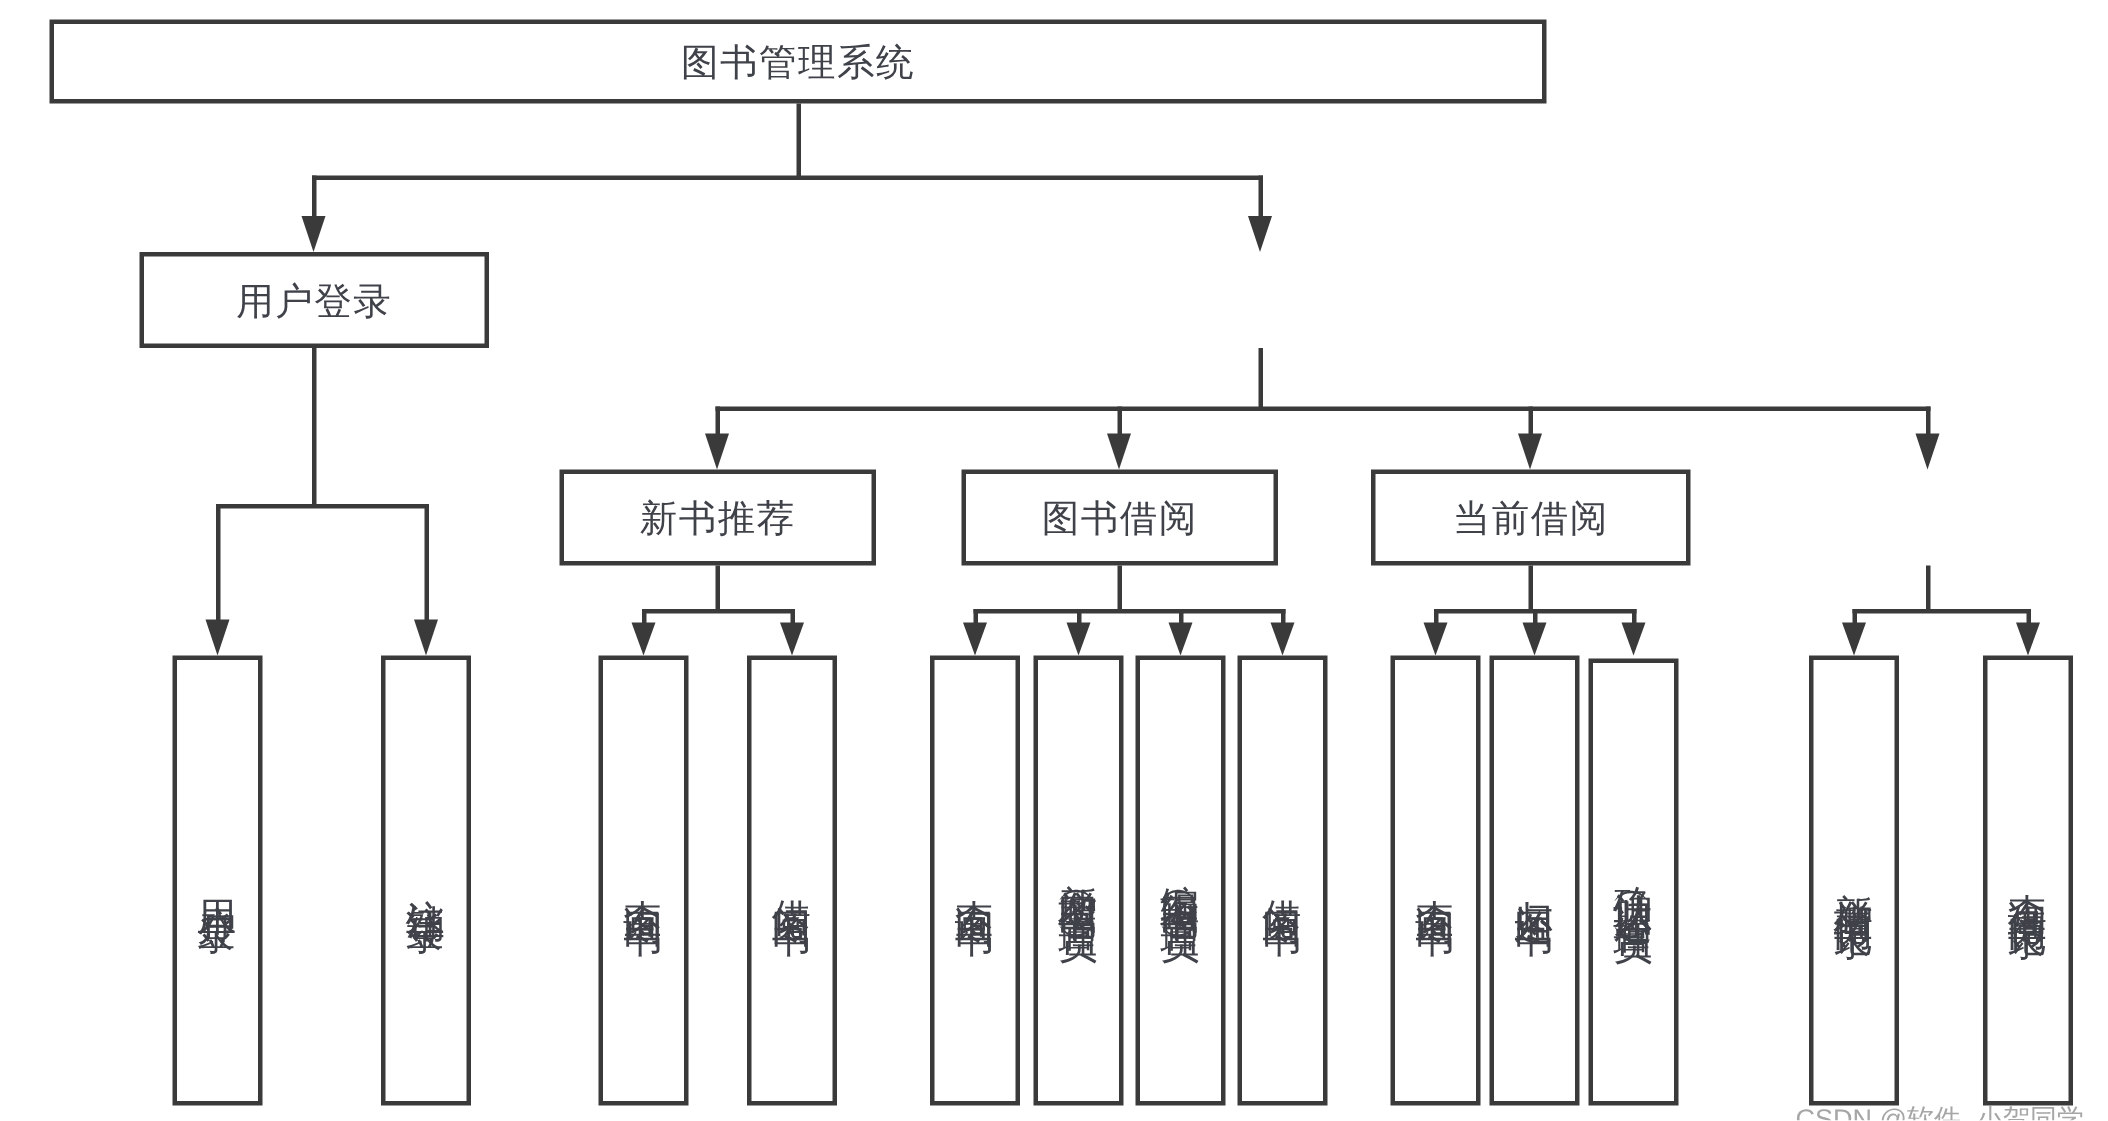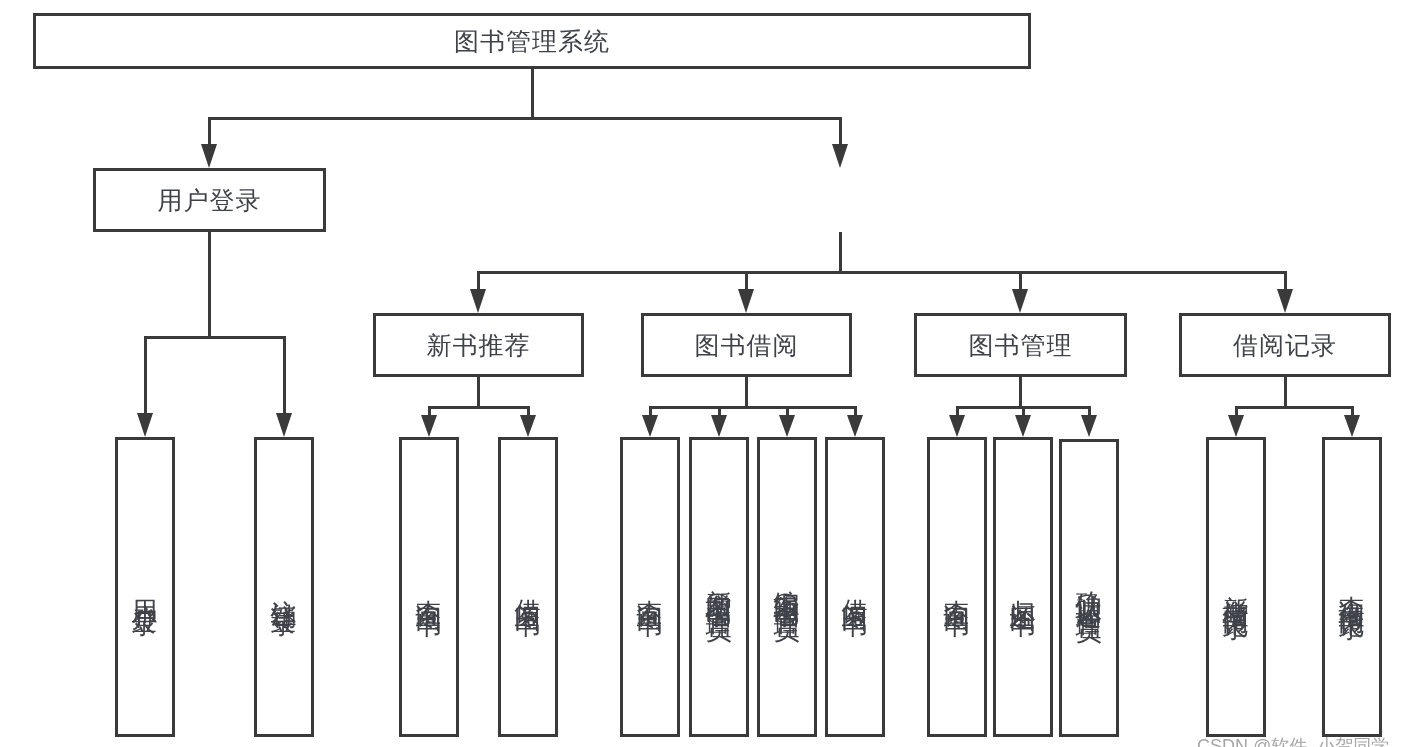--- a/index.html
+++ b/index.html
@@ -86,22 +86,21 @@
   <div class="arrow" style="left:459px; top:289px;"></div>
   <div class="vline" style="left:734px; top:271px; height:20px;"></div>
   <div class="arrow" style="left:727px; top:289px;"></div>
   <div class="vline" style="left:1008px; top:271px; height:20px;"></div>
   <div class="arrow" style="left:1001px; top:289px;"></div>
   <div class="vline" style="left:1273px; top:271px; height:20px;"></div>
   <div class="arrow" style="left:1266px; top:289px;"></div>
 
   <div class="box hbox" style="left:362px; top:313px; width:211px; height:64px;">新书推荐</div>
   <div class="box hbox" style="left:630px; top:313px; width:211px; height:64px;">图书借阅</div>
-  <div class="box hbox" style="left:903px; top:313px; width:213px; height:64px;">图书管理</div>
-  <div class="box hbox" style="left:1168px; top:313px; width:212px; height:64px;">借阅记录</div>
+  <div class="box hbox" style="left:903px; top:313px; width:213px; height:64px;">当前借阅</div>
 
   <div class="vline" style="left:466px; top:377px; height:31px;"></div>
   <div class="hline" style="left:417px; top:406px; width:102px;"></div>
   <div class="vline" style="left:417px; top:406px; height:12px;"></div>
   <div class="arrow sm" style="left:410px; top:415px;"></div>
   <div class="vline" style="left:516px; top:406px; height:12px;"></div>
   <div class="arrow sm" style="left:509px; top:415px;"></div>
 
   <div class="vline" style="left:734px; top:377px; height:31px;"></div>
   <div class="hline" style="left:638px; top:406px; width:208px;"></div>

